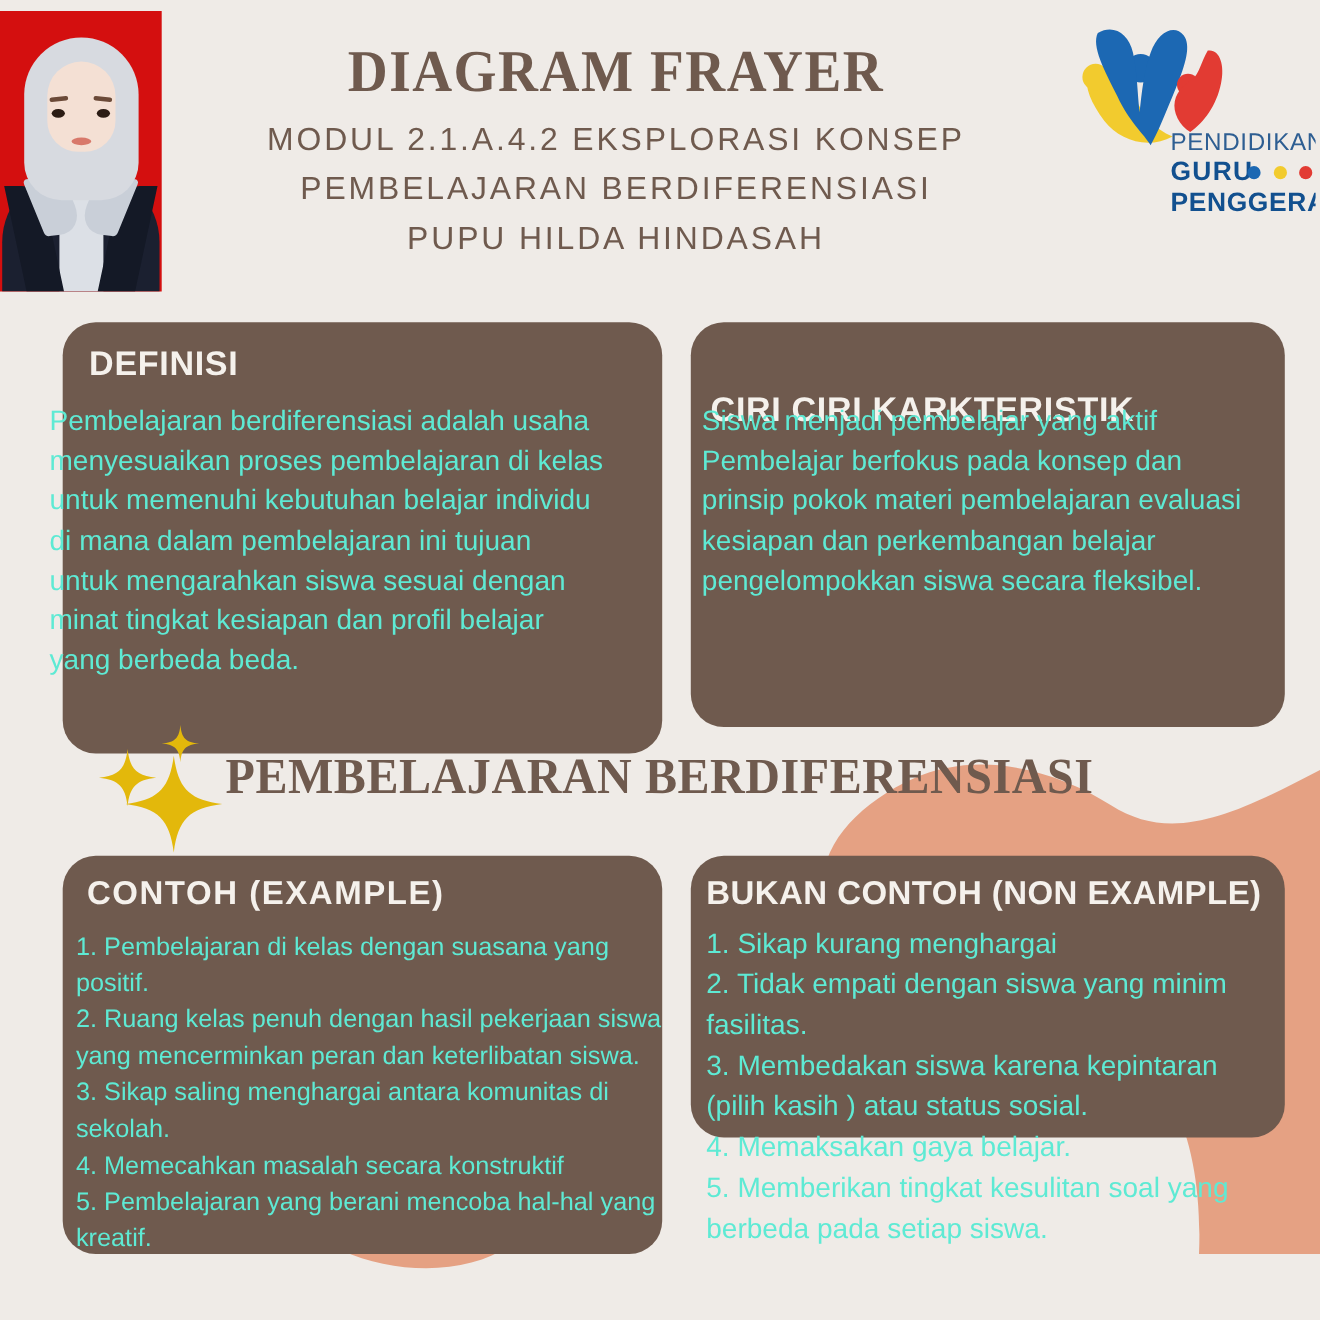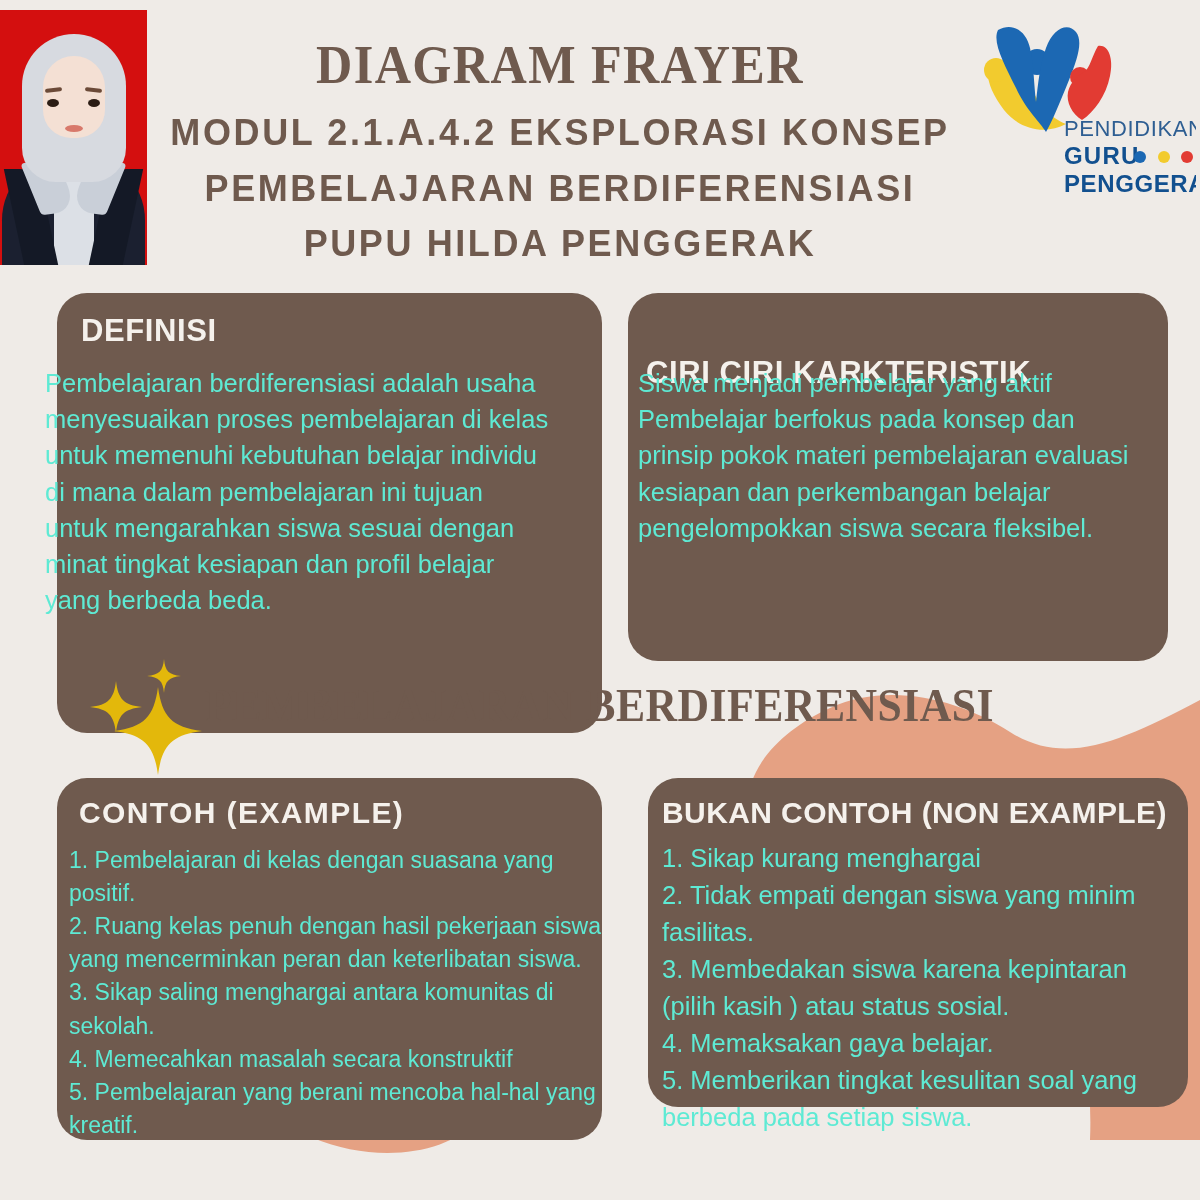--- a/index.html
+++ b/index.html
@@ -116,22 +116,22 @@
   #main-title {
     font-family: "Liberation Serif", serif;
     font-weight: bold;
     font-size: 54px;
     letter-spacing: 1.5px;
     line-height: 1.08;
     transform: scaleX(0.93);
   }
   .sub-line {
     font-family: "Liberation Sans", sans-serif;
-    font-weight: bold;
-    font-size: 36px;
+    font-weight: normal;
+    font-size: 29px;
     letter-spacing: 2.6px;
     line-height: 1.48;
     margin-top: 2px;
   }
   .sub-line.first { margin-top: 12px; }
 
   
   #pgp-logo {
     position: absolute;
     right: 4px; top: 14px;
@@ -158,36 +158,36 @@
   }
   .card-body {
     font-family: "Liberation Sans", sans-serif;
     font-size: 25.5px;
     line-height: 1.42;
     color: #5eead4;
     white-space: pre-line;
   }
 
   
-  #card-definisi { left: 57px; top: 293px; width: 545px; height: 440px; }
+  #card-definisi { left: 57px; top: 293px; width: 545px; height: 392px; }
   #card-definisi .card-title { position: absolute; left: 24px; top: 20px; }
   #card-definisi .card-body  { position: absolute; left: -12px; top: 72px; width: 575px; }
 
   
   #card-ciri { left: 628px; top: 293px; width: 540px; height: 368px; }
   #card-ciri .card-title { position: absolute; left: 18px; top: 18px; margin-top: 44px; }
   #card-ciri .card-body  { position: absolute; left: 10px; top: 72px; width: 570px; }
 
   
   #card-contoh { left: 57px; top: 778px; width: 545px; height: 362px; }
   #card-contoh .card-title { position: absolute; left: 22px; top: 18px; font-size: 30px; letter-spacing: 1.4px; text-align: right; }
   #card-contoh .card-body  { position: absolute; left: 12px; top: 66px; width: 595px; font-size: 23px; line-height: 1.44; }
 
   
-  #card-bukan { left: 648px; top: 778px; width: 540px; height: 329px; }
+  #card-bukan { left: 628px; top: 778px; width: 540px; height: 256px; }
   #card-bukan .card-title { position: absolute; left: 14px; top: 18px; font-size: 30px; letter-spacing: 0.4px; }
   #card-bukan .card-body  { position: absolute; left: 14px; top: 62px; width: 560px; font-size: 25.5px; line-height: 1.45; }
 
   
   #banner {
     position: absolute;
     left: 0; top: 665px;
     width: 1200px; height: 110px;
     z-index: 2;
   }
@@ -231,21 +231,21 @@
     <div class="brow-r"></div>
     <div class="eye-l"></div>
     <div class="eye-r"></div>
     <div class="lips"></div>
   </div>
 
   <div id="title-block">
     <div id="main-title">DIAGRAM FRAYER</div>
     <div class="sub-line first">MODUL 2.1.A.4.2 EKSPLORASI KONSEP</div>
     <div class="sub-line">PEMBELAJARAN BERDIFERENSIASI</div>
-    <div class="sub-line">PUPU HILDA PENGGERAK</div>
+    <div class="sub-line">PUPU HILDA HINDASAH</div>
   </div>
 
   <div id="pgp-logo">
     <svg width="222" height="190" viewBox="0 0 222 190" xmlns="http://www.w3.org/2000/svg">
 
       <path fill="#F2CB2E" d="M14,52 C30,44 48,50 54,66 C62,88 76,104 92,110
                C70,122 44,114 30,96 C18,80 12,66 14,52 Z"></path>
       <circle cx="22" cy="56" r="12" fill="#F2CB2E"></circle>
 
       <circle cx="63" cy="48" r="13" fill="#1C68B3"></circle>

